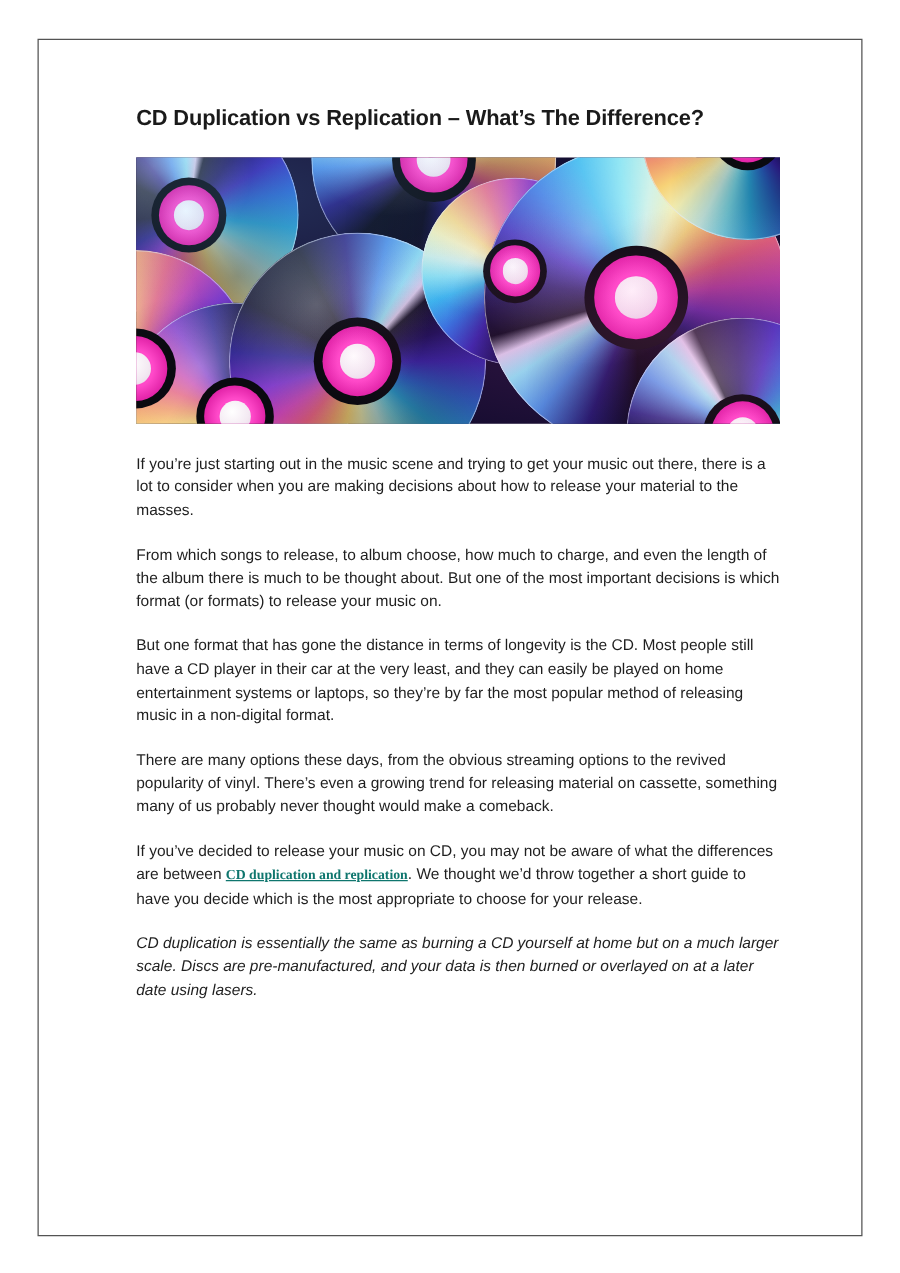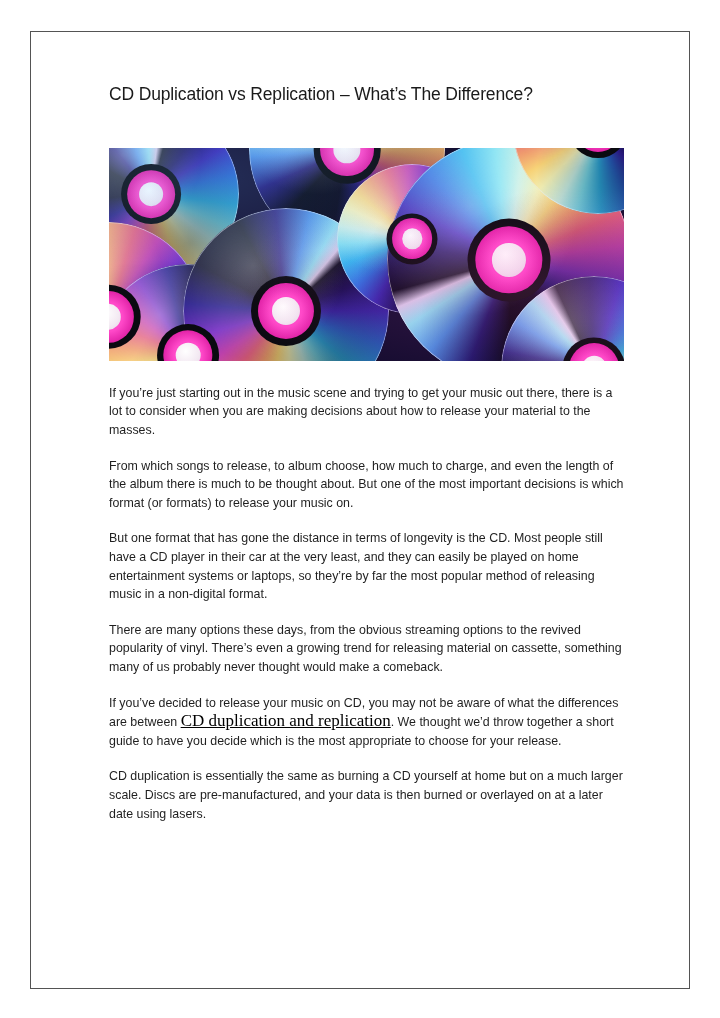--- a/index.html
+++ b/index.html
@@ -31,24 +31,24 @@
     position: absolute;
     left: 78px;       
     top: 52px;        
     width: 516px;
   }
 
   
   #doc-title {
     font-family: "Liberation Sans", sans-serif;
     font-size: 17.5px;
-    font-weight: normal;
+    font-weight: bold;
     color: #1a1a1a;
     letter-spacing: -0.15px;
-    margin: 0 0 42px 0;
+    margin: 0 0 20px 0;
     line-height: 1.25;
   }
 
   
   #hero-image {
     position: relative;
     width: 515px;
     height: 213px;
     overflow: hidden;
     background: #120b2e;
@@ -142,27 +142,27 @@
 
   
   .body-para {
     font-family: "Liberation Sans", sans-serif;
     font-size: 12.4px;
     line-height: 18.6px;
     color: #1f1f1f;
     margin: 16px 0 17px 0;
     text-align: left;
   }
-  .body-para:last-child { margin-bottom: 0; }
+  .body-para:last-child { margin-bottom: 0; font-style: italic; }
 
   a.inline-link {
     font-family: "Liberation Serif", serif;
-    font-weight: normal;
-    font-size: 17px;
-    color: #000000;
+    font-weight: bold;
+    font-size: 11px;
+    color: #0f766e;
     text-decoration: underline;
   }
 
   
   .section-heading {
     font-family: "Liberation Sans", sans-serif;
     font-size: 20px;
     font-weight: bold;
     color: #151515;
     letter-spacing: -0.1px;

